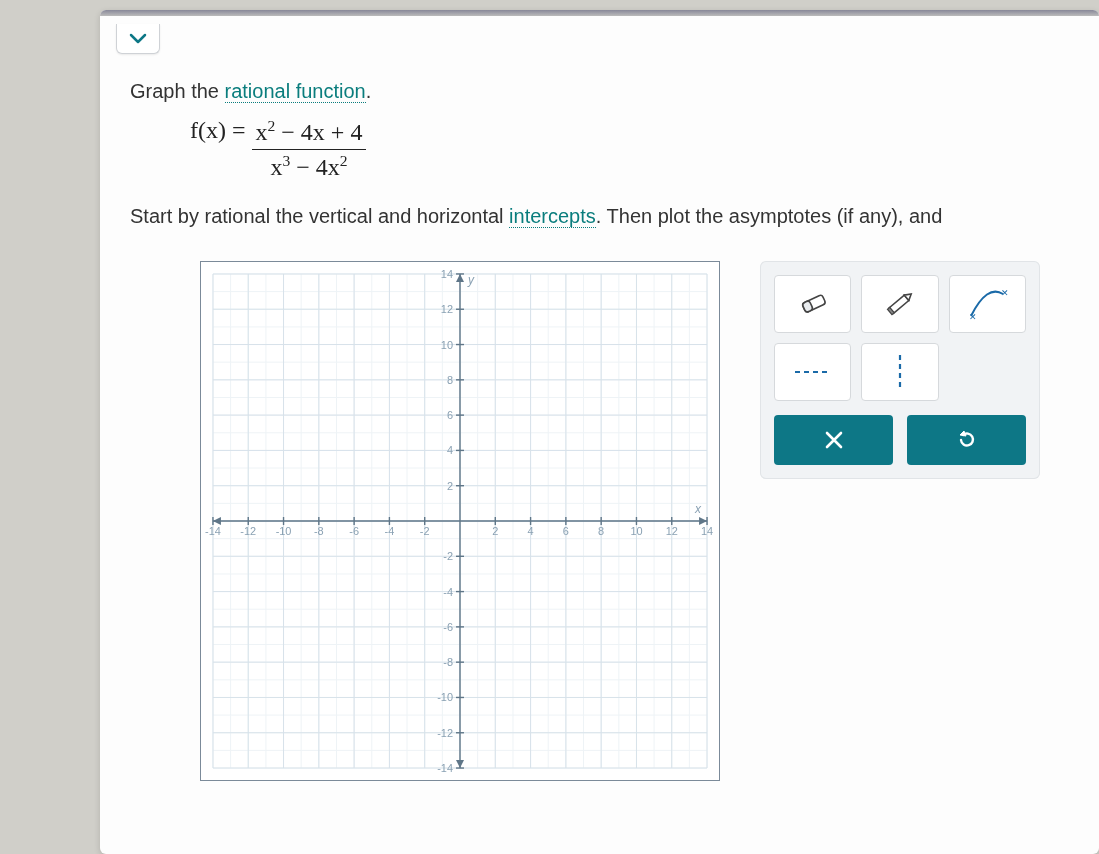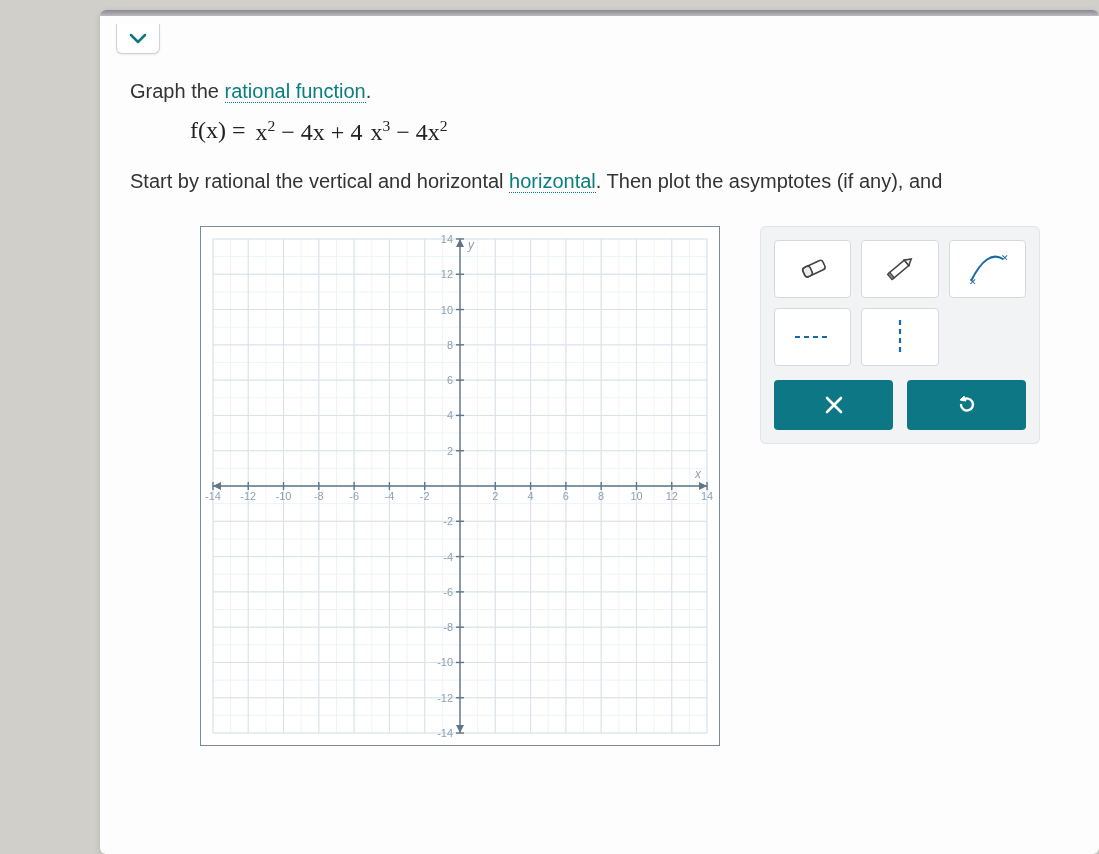--- a/index.html
+++ b/index.html
@@ -57,21 +57,21 @@
   .formula {
     margin: 10px 0 20px 60px;
     font-family: "Times New Roman", serif;
     font-size: 24px;
     color: #222;
     display: flex;
     gap: 6px;
   }
   .frac {
     display: inline-flex;
-    flex-direction: row;
+    flex-direction: column;
     align-items: center;
     line-height: 1.15;
   }
   .frac .num, .frac .den { padding: 0 4px; white-space: nowrap; }
   .frac .bar { width: 100%; height: 1.5px; background: #222; margin: 2px 0; }
   sup { font-size: 0.65em; vertical-align: super; }
   .instructions {
     font-size: 20px;
     color: #333;
     line-height: 1.45;
@@ -163,21 +163,21 @@
           <span>x</span><sup>2</sup><span> − 4x + 4</span>
         </span>
         <span class="bar"></span>
         <span class="den">
           <span>x</span><sup>3</sup><span> − 4x</span><sup>2</sup>
         </span>
       </span>
     </div>
 
     <p class="instructions">
-      <span>Start by rational the vertical and horizontal </span><span class="link-term">horizontal</span><span>. Then plot the asymptotes (if any), and</span><br>
+      <span>Start by rational the vertical and horizontal </span><span class="link-term">intercepts</span><span>. Then plot the asymptotes (if any), and</span><br>
     </p>
 
     <div class="work-area">
 
       <div class="graph-box">
         <svg viewBox="0 0 520 520" id="graph-svg">
             <line x1="12" y1="12" x2="12" y2="508" class="grid-line minor"></line>
             <line x1="12" y1="508" x2="508" y2="508" class="grid-line minor"></line>
             <line x1="29.71428571428571" y1="12" x2="29.71428571428571" y2="508" class="grid-line minor"></line>
             <line x1="12" y1="490.2857142857143" x2="508" y2="490.2857142857143" class="grid-line minor"></line>

